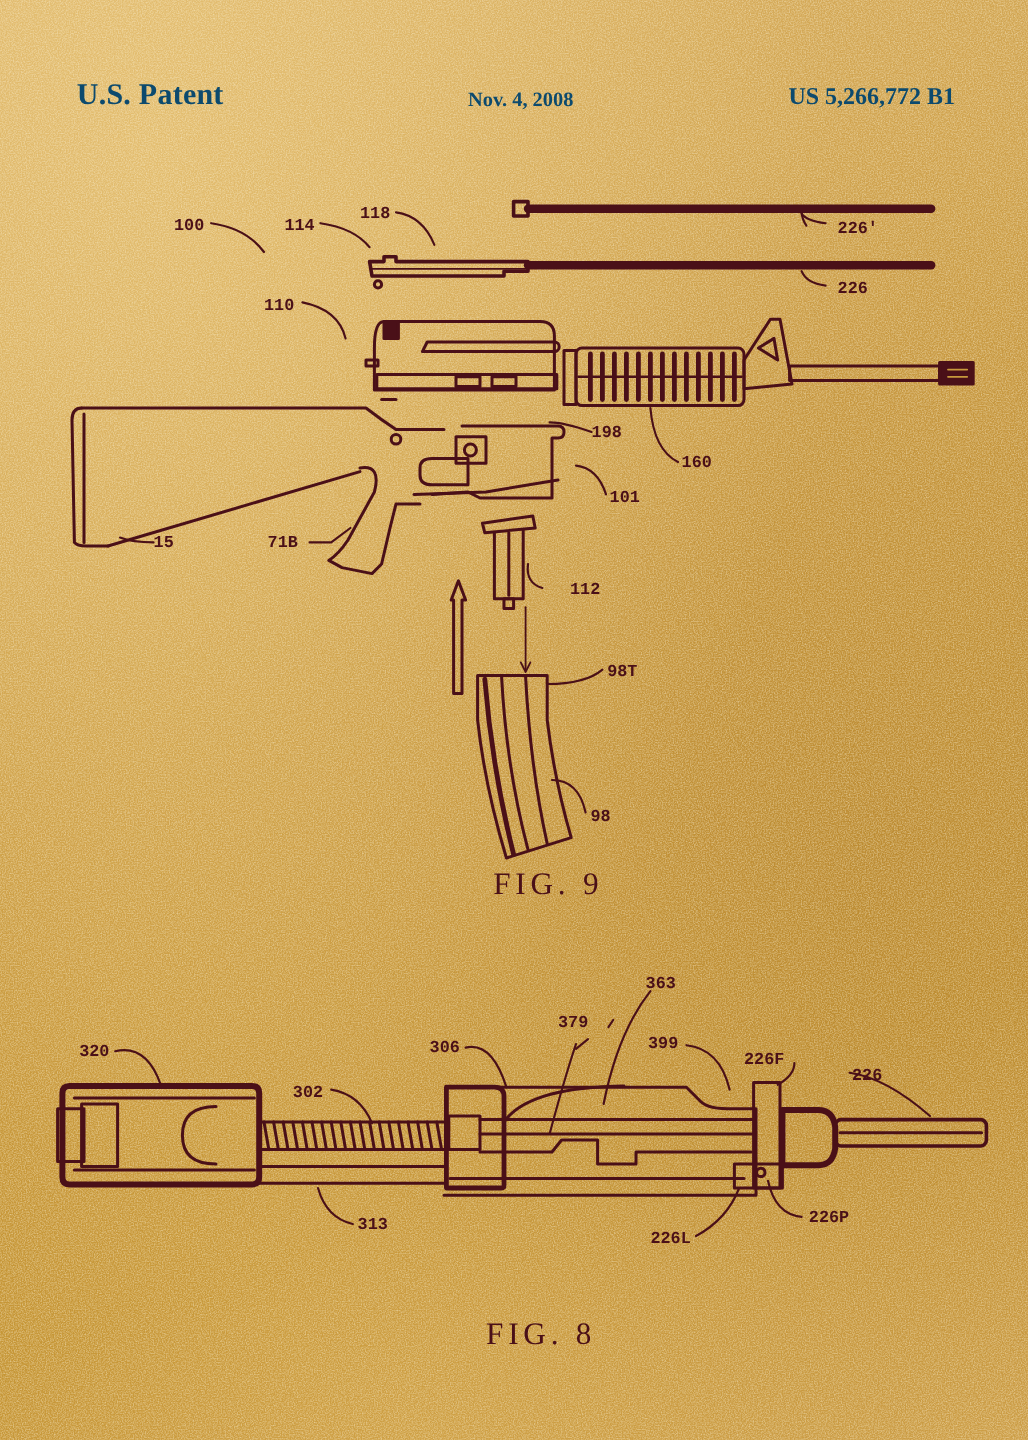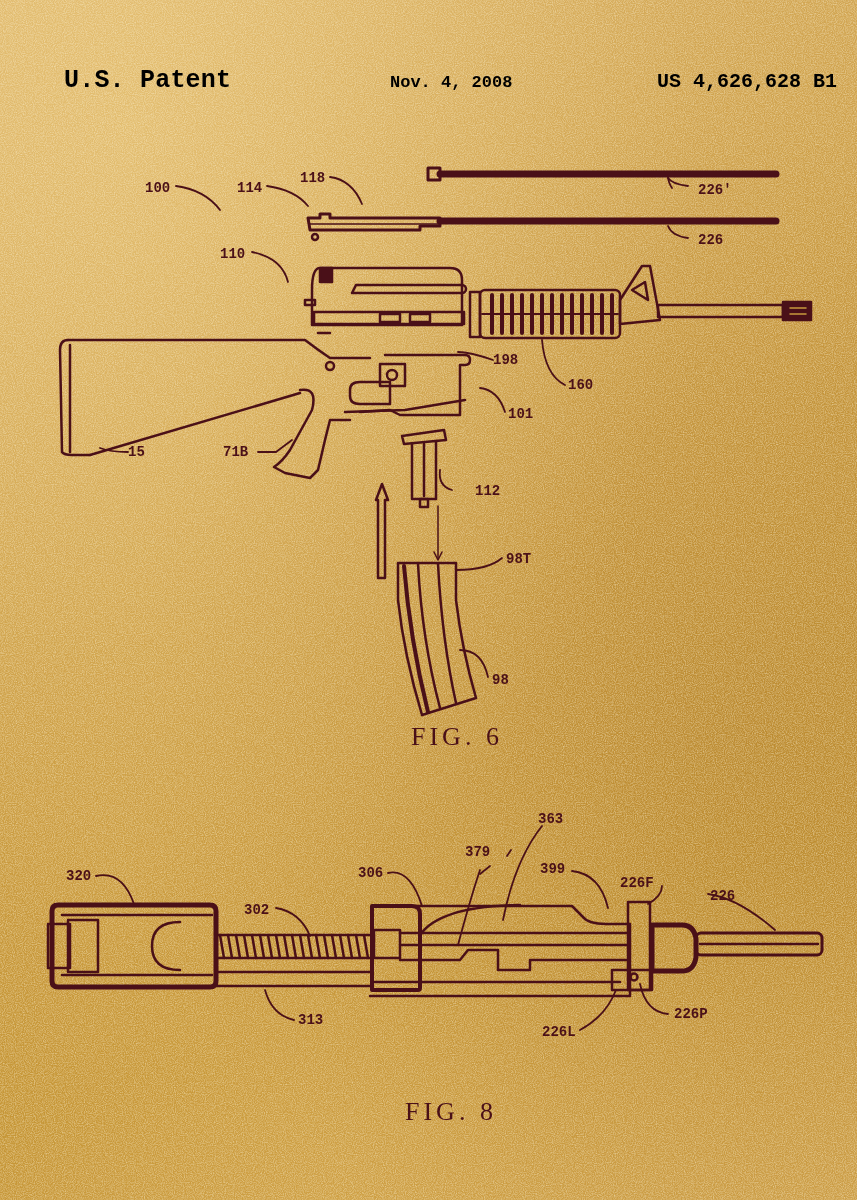--- a/index.html
+++ b/index.html
@@ -7,21 +7,21 @@
     background:#c8993c;
     font-family:"Liberation Serif","DejaVu Serif",serif; }
   .bg { position:absolute; inset:0; z-index:0;
     background:
       radial-gradient(ellipse at 15% 10%, rgba(238,205,130,0.55), rgba(0,0,0,0) 55%),
       radial-gradient(ellipse at 85% 60%, rgba(170,120,40,0.35), rgba(0,0,0,0) 60%),
       radial-gradient(ellipse at 40% 95%, rgba(215,170,80,0.4), rgba(0,0,0,0) 55%),
       linear-gradient(160deg, #d9b063 0%, #c99a40 45%, #c49434 75%, #cfa14a 100%); }
   .grain { position:absolute; inset:0; z-index:1; opacity:0.55; }
   .drawing { position:absolute; left:0; top:0; z-index:2; }
-  .hdr { position:absolute; z-index:3; color:#000000; font-weight:bold; font-family:Liberation Mono, monospace; }
+  .hdr { position:absolute; z-index:3; color:#0c4a6e; font-weight:bold; font-family:Liberation Serif, serif; }
   #h-left { left:64px; top:66px; font-size:25px; letter-spacing:0.2px; }
   #h-mid { left:390px; top:73px; font-size:17px; }
   #h-right { left:657px; top:70px; font-size:20px; }
   .fig { position:absolute; z-index:3; color:#4a1018; font-family:"Liberation Serif",serif; font-size:26px; letter-spacing:4px; }
   #fig1 { left:411px; top:722px; }
   #fig7 { left:405px; top:1097px; }
   .lbl { font-family:"Liberation Mono","DejaVu Sans Mono",monospace; font-weight:bold; font-size:14px; fill:#4a1018; }
 </style>
 </head>
 <body>
@@ -30,21 +30,21 @@
 <svg class="grain" width="857" height="1200">
   <filter id="noise">
       <feTurbulence type="fractalNoise" baseFrequency="0.9" numOctaves="2" seed="7"></feTurbulence>
       <feColorMatrix type="matrix" values="0 0 0 0 1  0 0 0 0 0.92  0 0 0 0 0.7  0 0 0 1.6 -0.55"></feColorMatrix>
     </filter>
   <rect width="857" height="1200" filter="url(#noise)"></rect>
 </svg>
 
 <div class="hdr" id="h-left">U.S. Patent</div>
 <div class="hdr" id="h-mid">Nov. 4, 2008</div>
-<div class="hdr" id="h-right">US 4,626,628 B1</div>
+<div class="hdr" id="h-right">US 5,266,772 B1</div>
 
 <svg class="drawing" width="857" height="1200" viewBox="0 0 857 1200">
   <g fill="none" stroke="#4a1018" stroke-width="2.5" stroke-linejoin="round" stroke-linecap="round">
 
     <g>
 
       <line x1="440" y1="174" x2="776" y2="174" stroke-width="7"></line>
       <path d="M428 168 h12 v12 h-12 z" stroke-width="3"></path>
 
       <line x1="440" y1="221" x2="776" y2="221" stroke-width="7"></line>
@@ -256,14 +256,14 @@
     <text class="lbl" x="538" y="823">363</text>
     <text class="lbl" x="540" y="873">399</text>
     <text class="lbl" x="620" y="887">226F</text>
     <text class="lbl" x="710" y="900">226</text>
     <text class="lbl" x="298" y="1024">313</text>
     <text class="lbl" x="542" y="1036">226L</text>
     <text class="lbl" x="674" y="1018">226P</text>
   </g>
 </svg>
 
-<div class="fig" id="fig1">FIG.  6</div>
+<div class="fig" id="fig1">FIG.  9</div>
 <div class="fig" id="fig7">FIG.  8</div>
 
 </body></html>

